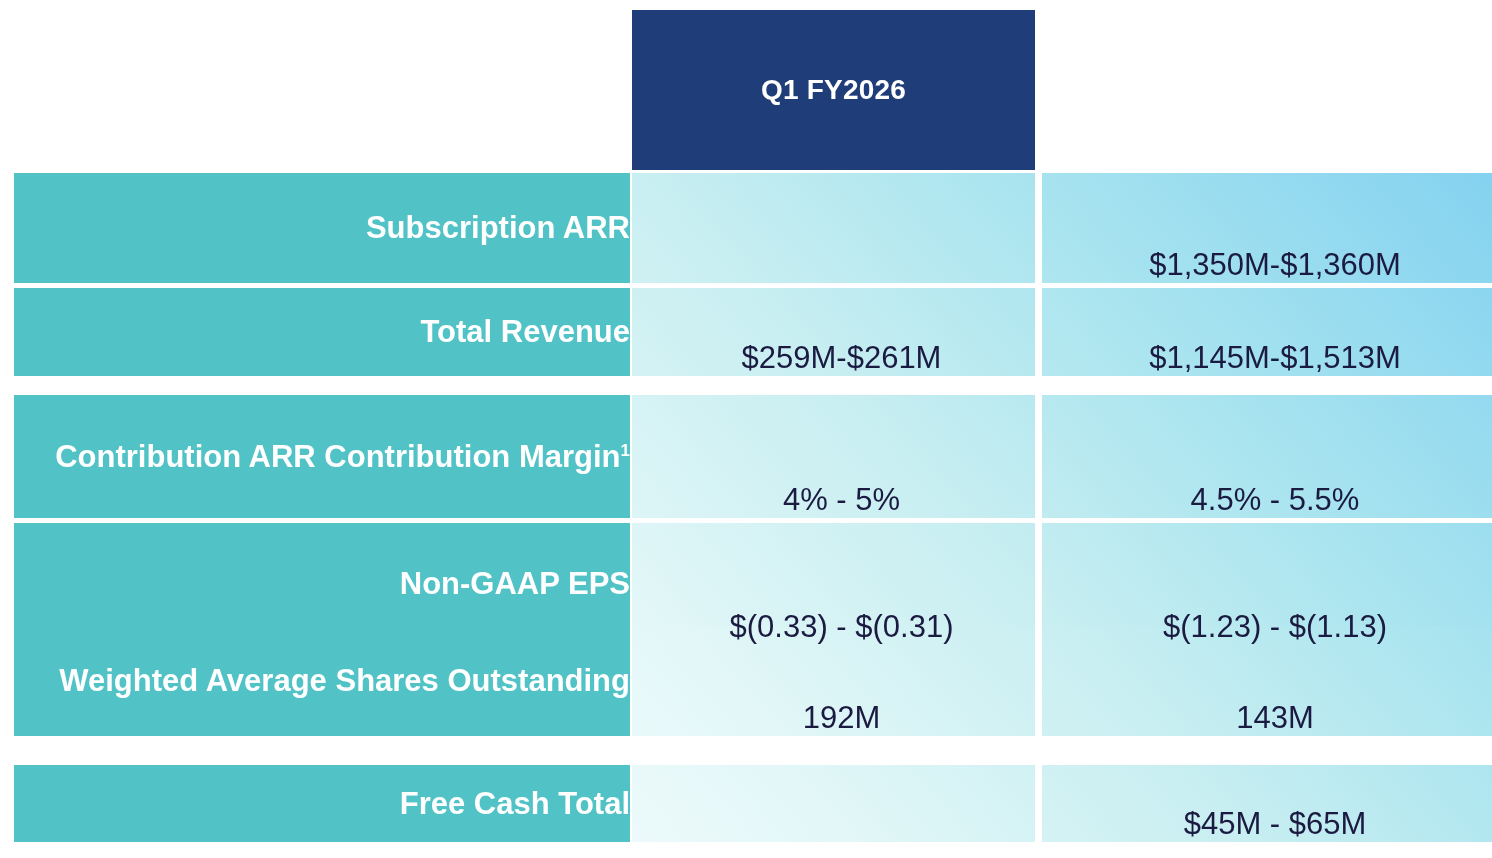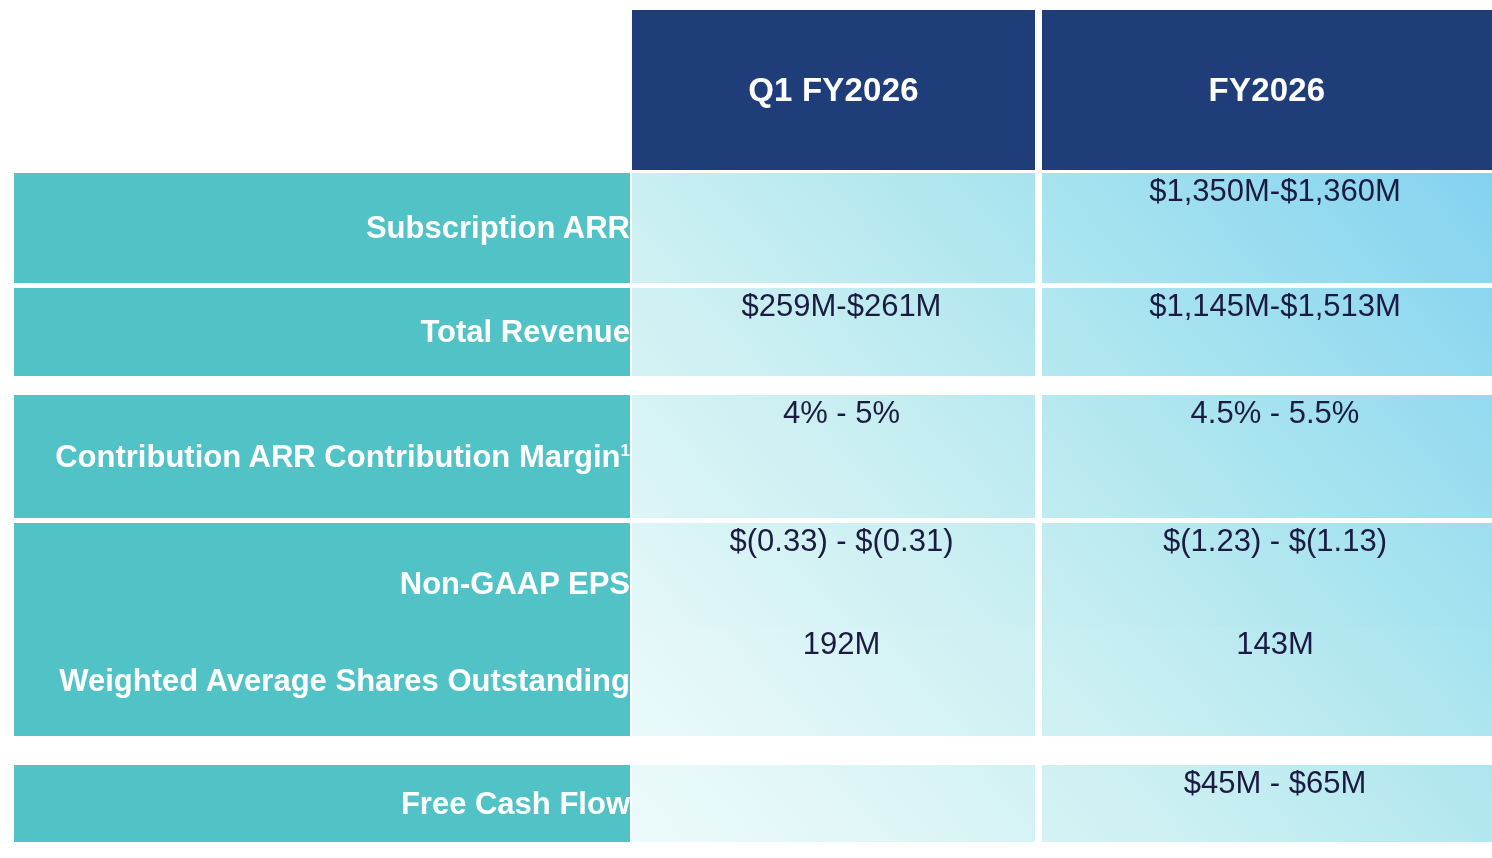--- a/index.html
+++ b/index.html
@@ -45,21 +45,21 @@
     height: 160px;
     background: #1f3d79;
     display: flex;
     align-items: center;
     justify-content: center;
   }
   .header-cell.q1 { left: 632px; width: 403px; }
   .header-cell.fy { left: 1042px; width: 450px; }
   .header-cell span {
     color: #ffffff;
-    font-size: 33px;
+    font-size: 28px;
     font-weight: bold;
     letter-spacing: 0.2px;
   }
 
   
   .row {
     position: absolute;
     left: 0;
     width: 1492px;
   }
@@ -85,21 +85,21 @@
     font-size: 17px;
     vertical-align: super;
     line-height: 0;
   }
 
   .value-cell {
     position: absolute;
     height: 100%;
     box-sizing: border-box;
     display: flex;
-    align-items: flex-start;
+    align-items: flex-end;
     justify-content: center;
     overflow: hidden;
     padding-left: 16px;
   }
   .value-cell.q1 { left: 632px; width: 403px; }
   .value-cell.fy { left: 1042px; width: 450px; }
 
   
   .value-cell .wash {
     position: absolute;
@@ -145,23 +145,20 @@
 </head>
 <body>
 
 <div id="guidance-table">
 
   <div class="header-row">
     <div class="header-spacer"></div>
     <div class="header-cell q1">
       <span>Q1 FY2026</span>
     </div>
-    <div class="header-cell fy">
-      <span>FY2026</span>
-    </div>
   </div>
 
   <div class="row row-0">
     <div class="label-cell">
       <div class="label-text"><span>Subscription ARR</span></div>
     </div>
     <div class="value-cell q1">
       <div class="wash"></div>
       <div class="value-text"></div>
     </div>
@@ -222,21 +219,21 @@
       <div class="value-text">192M</div>
     </div>
     <div class="value-cell fy">
       <div class="wash"></div>
       <div class="value-text">143M</div>
     </div>
   </div>
 
   <div class="row row-5">
     <div class="label-cell">
-      <div class="label-text"><span>Free Cash Flow</span></div>
+      <div class="label-text"><span>Free Cash Total</span></div>
     </div>
     <div class="value-cell q1">
       <div class="wash"></div>
       <div class="value-text"></div>
     </div>
     <div class="value-cell fy">
       <div class="wash"></div>
       <div class="value-text">$45M - $65M</div>
     </div>
   </div>

